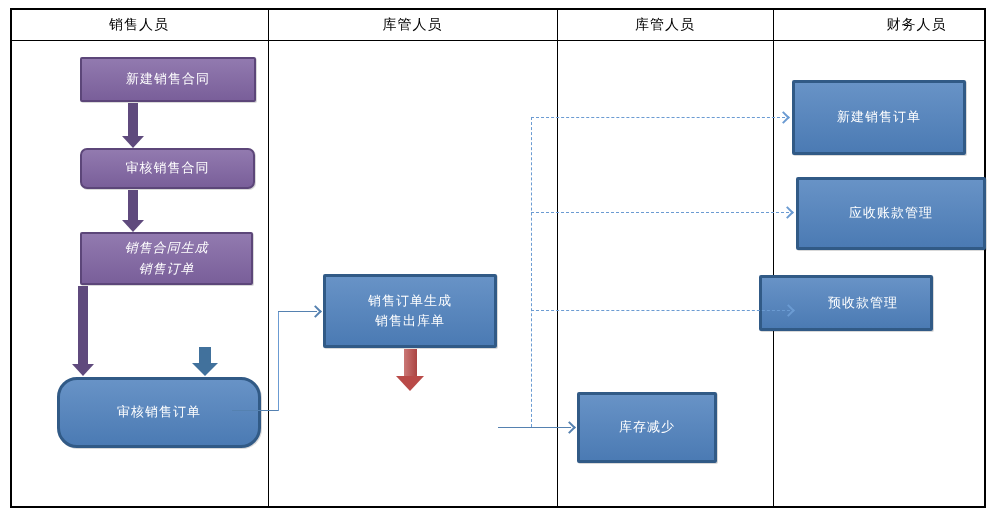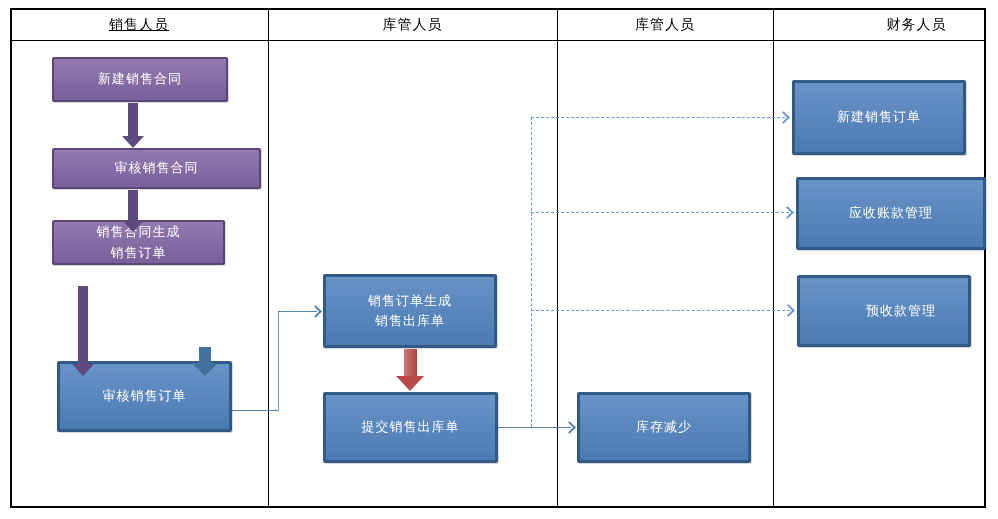--- a/index.html
+++ b/index.html
@@ -12,21 +12,21 @@
   .canvas{position:relative;width:998px;height:519px;background:#fff;overflow:hidden;}
   .frame{position:absolute;left:10px;top:8px;width:976px;height:500px;border:2px solid var(--line);box-sizing:border-box;}
   .vline{position:absolute;top:8px;height:500px;width:0;border-left:1px solid var(--line);}
   .hline-header{position:absolute;left:10px;top:40px;width:976px;height:0;border-top:1px solid var(--line);}
   .lane-label{position:absolute;top:13px;height:24px;display:flex;align-items:center;justify-content:center;
     font-size:14px;color:#000;letter-spacing:1px;}
   .node{position:absolute;box-sizing:border-box;display:flex;align-items:center;justify-content:center;
     border-radius:2px;color:#fff;font-size:13px;text-align:center;letter-spacing:1px;
     background-image:linear-gradient(rgba(255,255,255,.14),rgba(0,0,0,.05));}
   .node span{white-space:pre-line;line-height:1.55;}
-  .node.purple{background-color:var(--purple);border:2px solid var(--purple-border);box-shadow:1px 1px 0 rgba(0,0,0,.15);}
+  .node.purple{background-color:var(--purple);border:2px solid var(--purple-border);box-shadow:1px 1px 0 rgba(0,0,0,.15);margin-left:28px;}
   .node.blue{background-color:var(--blue);border:3px solid var(--blue-border);box-shadow:1px 1px 0 rgba(0,0,0,.15);}
   .block-arrow{position:absolute;display:flex;flex-direction:column;align-items:center;}
   .block-arrow .stem{flex:1;}
   .block-arrow .head{width:0;height:0;}
   .arrow-purple .stem{width:10px;background:var(--purple-arrow);}
   .arrow-purple .head{border-left:11px solid transparent;border-right:11px solid transparent;border-top:12px solid var(--purple-arrow);}
   .arrow-blue .stem{width:12px;background:var(--blue-arrow);}
   .arrow-blue .head{border-left:13px solid transparent;border-right:13px solid transparent;border-top:13px solid var(--blue-arrow);}
   .arrow-red .stem{width:13px;background:var(--red);background-image:linear-gradient(to right,rgba(255,255,255,.25),rgba(0,0,0,.08));}
   .arrow-red .head{border-left:14px solid transparent;border-right:14px solid transparent;border-top:15px solid var(--red);}
@@ -41,66 +41,63 @@
 <body>
 
 <div class="canvas">
 
   <div class="frame"></div>
   <div class="hline-header"></div>
   <div class="vline" style="left:268px;"></div>
   <div class="vline" style="left:557px;"></div>
   <div class="vline" style="left:773px;"></div>
 
-  <div class="lane-label" style="left:10px;width:258px;text-decoration:underline;">
+  <div class="lane-label" style="left:10px;width:258px;">
       <span>销售人员</span>
     </div>
   <div class="lane-label" style="left:268px;width:289px;">
       <span>库管人员</span>
     </div>
   <div class="lane-label" style="left:557px;width:216px;">
       <span>库管人员</span>
     </div>
   <div class="lane-label" style="left:773px;width:213px;margin-left:37px;">
       <span>财务人员</span>
     </div>
 
   <div class="node purple" style="left:52px;top:57px;width:176px;height:45px;">
       <span>新建销售合同</span>
     </div>
-  <div class="node purple" style="left:52px;top:148px;width:209px;height:41px;">
+  <div class="node purple" style="left:52px;top:148px;width:175px;height:41px;border-radius:7px;">
       <span>审核销售合同</span>
     </div>
-  <div class="node purple" style="left:52px;top:220px;width:173px;height:45px;">
+  <div class="node purple" style="left:52px;top:232px;width:173px;height:53px;font-style:italic;">
       <span>销售合同生成
 销售订单</span>
     </div>
-  <div class="node blue" style="left:57px;top:361px;width:175px;height:71px;">
+  <div class="node blue" style="left:57px;top:377px;width:204px;height:71px;border-radius:20px;">
       <span>审核销售订单</span>
     </div>
 
   <div class="node blue" style="left:323px;top:274px;width:174px;height:74px;">
       <span>销售订单生成
 销售出库单</span>
     </div>
-  <div class="node blue" style="left:323px;top:392px;width:175px;height:71px;">
-      <span>提交销售出库单</span>
-    </div>
 
-  <div class="node blue" style="left:577px;top:392px;width:174px;height:71px;">
+  <div class="node blue" style="left:577px;top:392px;width:140px;height:71px;">
       <span>库存减少</span>
     </div>
 
   <div class="node blue" style="left:792px;top:80px;width:174px;height:75px;">
       <span>新建销售订单</span>
     </div>
   <div class="node blue" style="left:796px;top:177px;width:190px;height:73px;">
       <span>应收账款管理</span>
     </div>
-  <div class="node blue" style="left:797px;top:275px;width:174px;height:72px;padding-left:34px;">
+  <div class="node blue" style="left:759px;top:275px;width:174px;height:56px;padding-left:34px;">
       <span>预收款管理</span>
     </div>
 
   <div class="block-arrow arrow-purple" style="left:122px;top:103px;width:22px;height:45px;">
       <div class="stem"></div>
       <div class="head"></div>
     </div>
   <div class="block-arrow arrow-purple" style="left:122px;top:190px;width:22px;height:42px;">
       <div class="stem"></div>
       <div class="head"></div>

